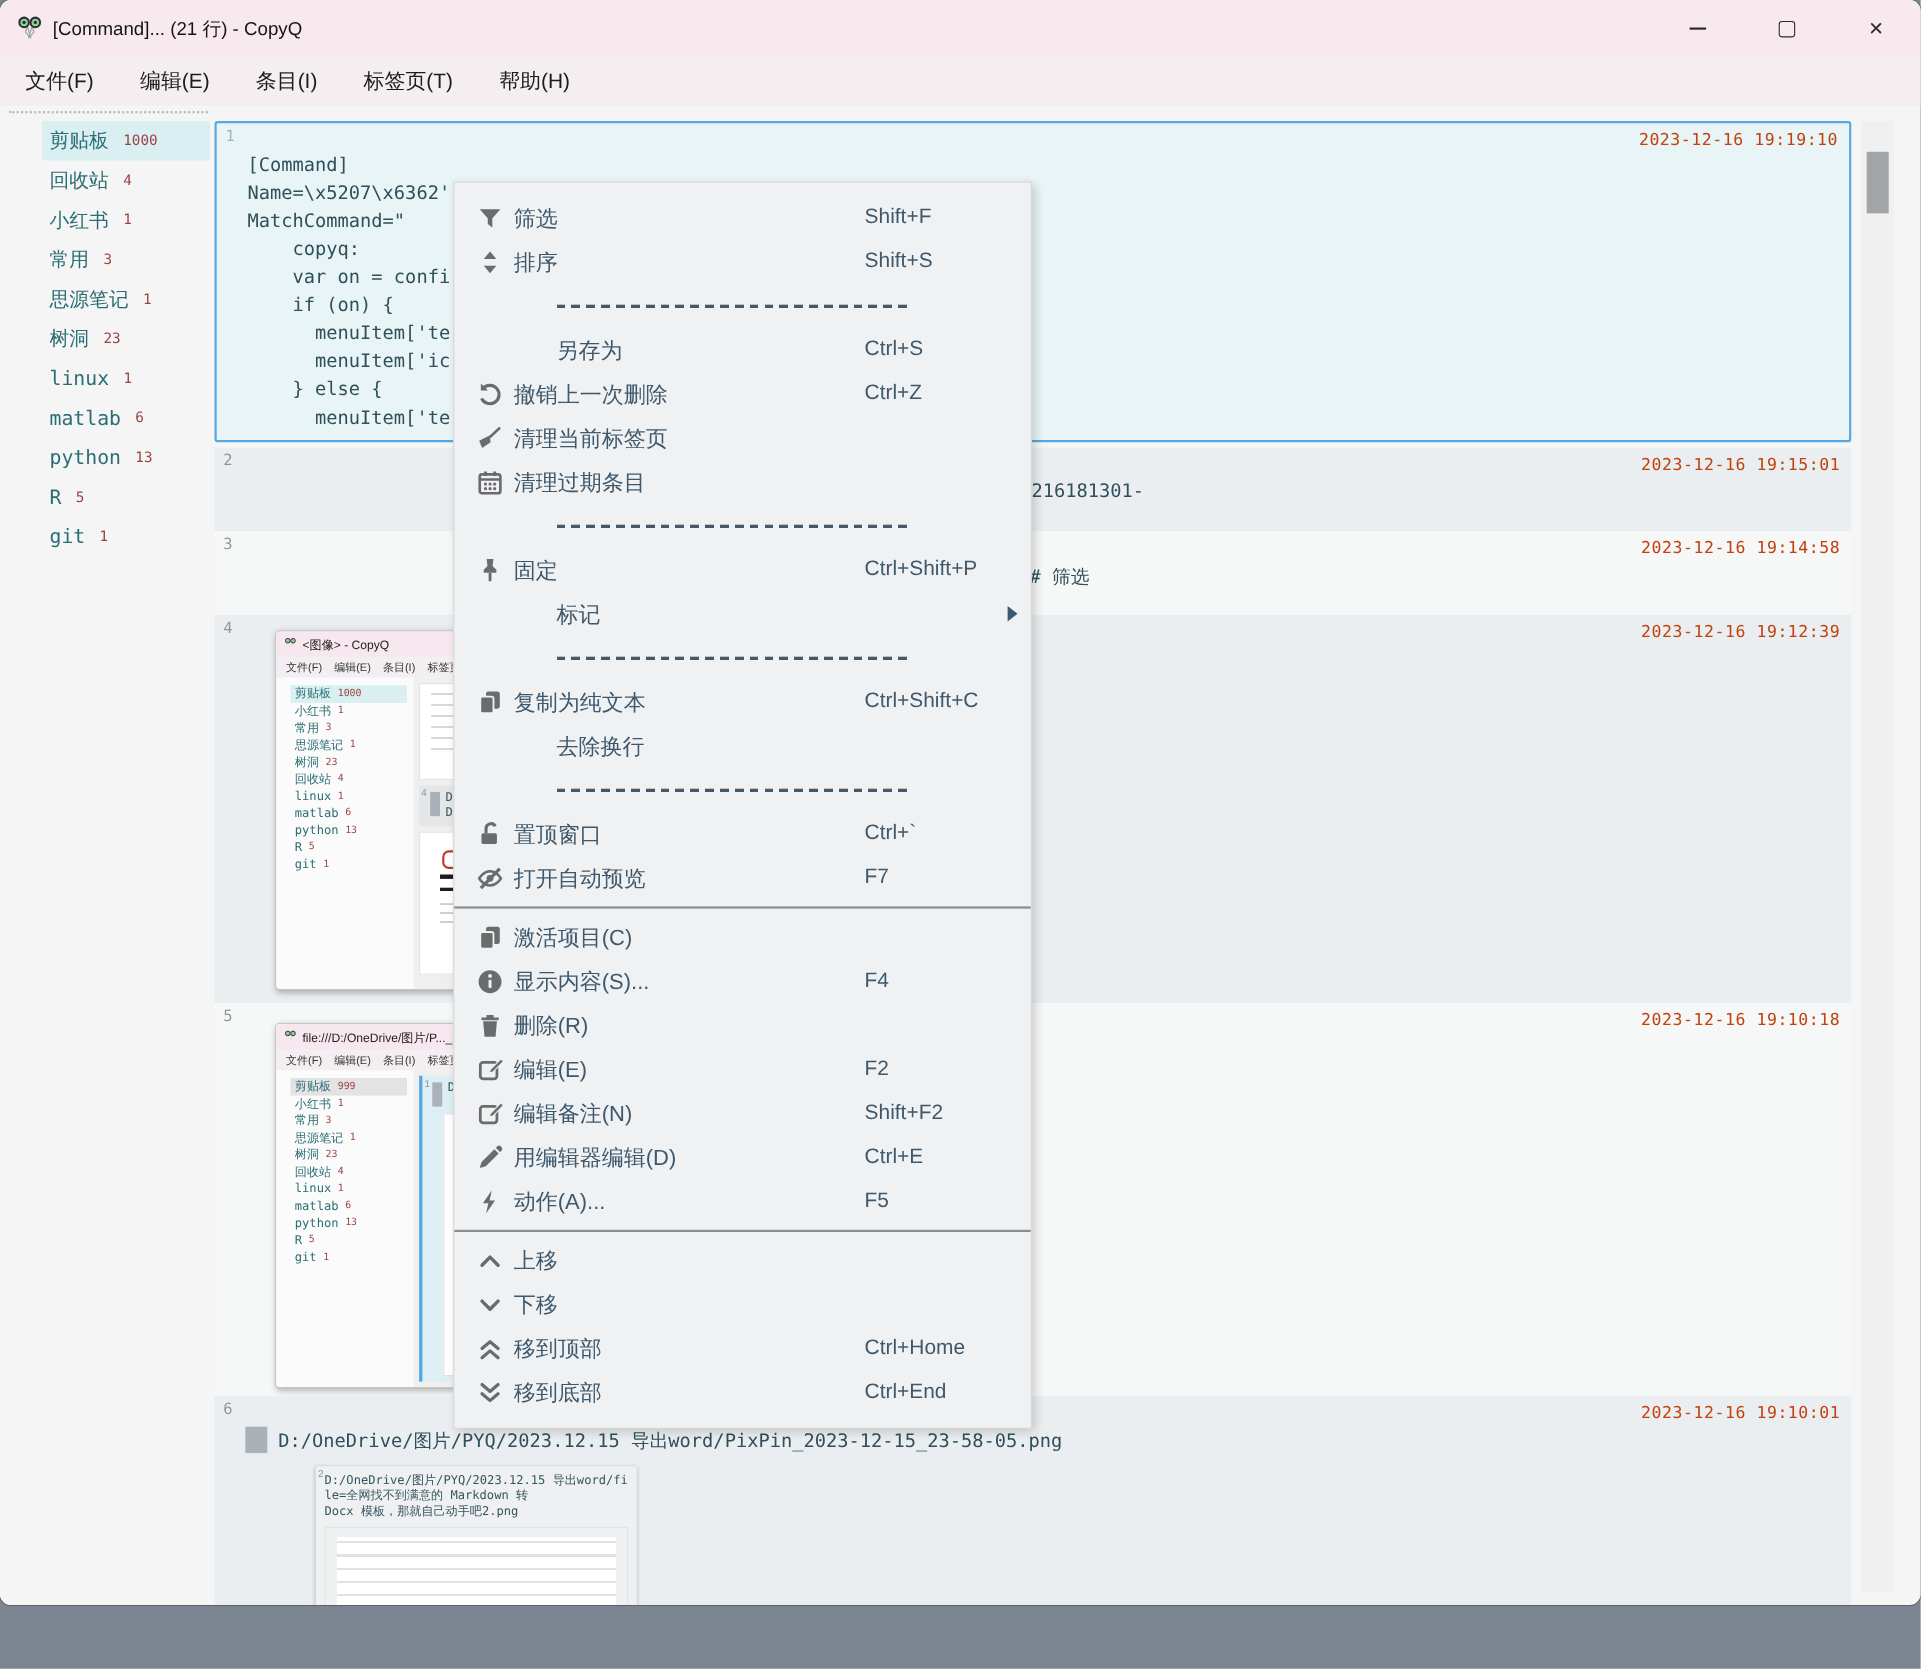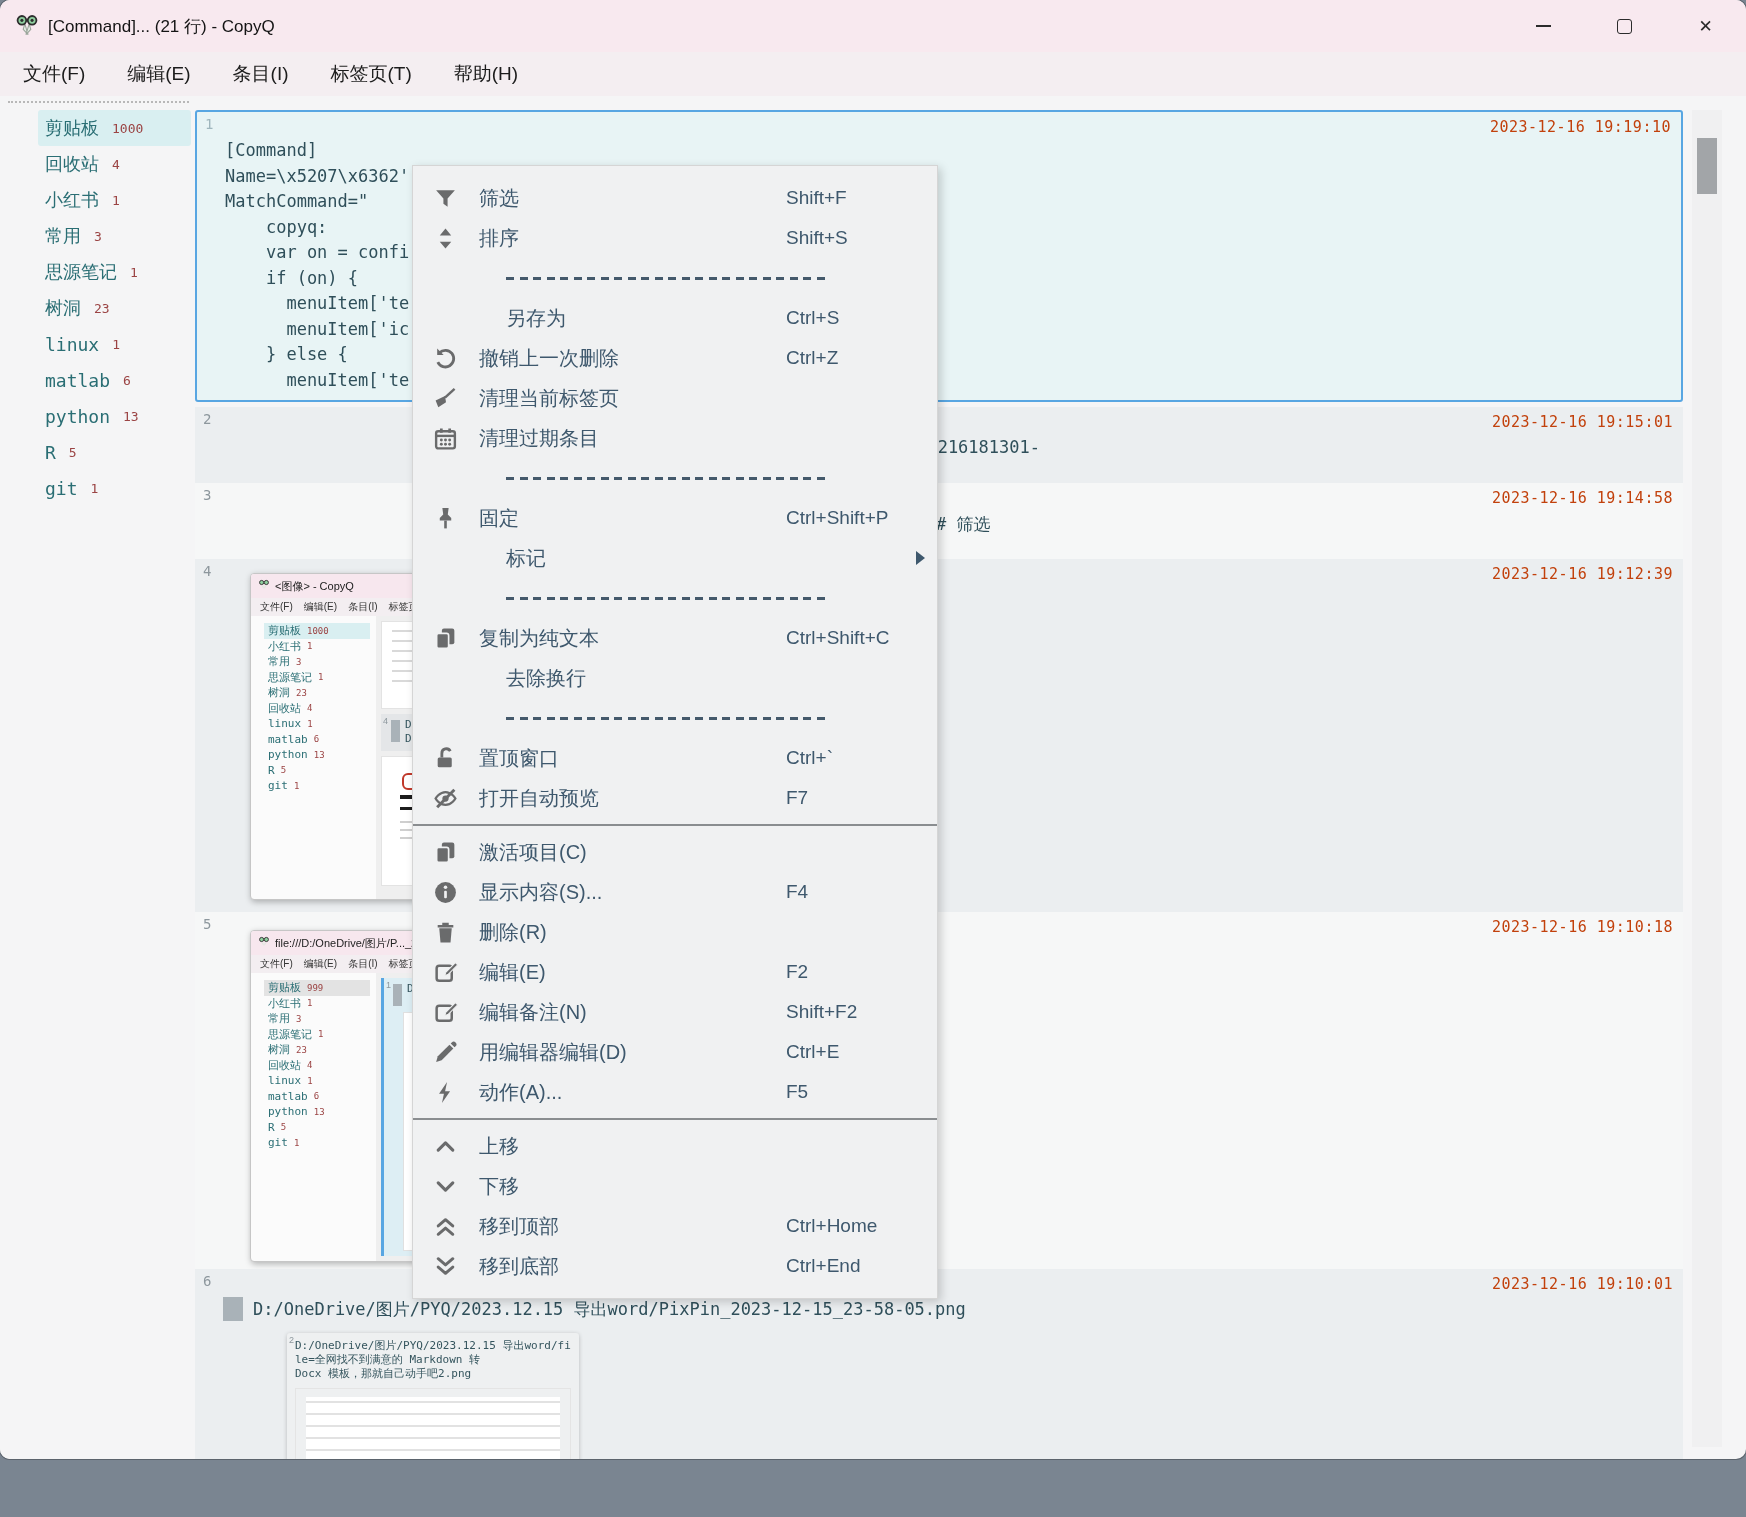--- a/index.html
+++ b/index.html
@@ -136,21 +136,21 @@
   #context-menu{
     position:absolute;top:165px;left:412px;width:526px;z-index:50;
     background:#f0f1f2;border:1px solid #d5d5d5;
     box-shadow:3px 3px 9px rgba(0,0,0,.18);
     padding:12px 0;box-sizing:border-box;
   }
   .cm-item{height:40px;display:flex;align-items:center;position:relative;padding-left:10px;}
   .cm-icon{width:44px;display:flex;justify-content:center;align-items:center;flex:none;}
   .cm-icon svg{width:25px;height:25px;}
   .cm-label{margin-left:39px;font-size:20px;color:#3e586d;white-space:nowrap;}
-  .cm-item.has-icon .cm-label{margin-left:12px;}
+  .cm-item.has-icon .cm-label{margin-left:0;}
   .cm-shortcut{position:absolute;left:373px;font-size:19px;color:#3e586d;white-space:nowrap;}
   .cm-sub-arrow{position:absolute;right:12px;width:0;height:0;
     border-left:9px solid #3e586d;border-top:7px solid transparent;border-bottom:7px solid transparent;}
   .cm-sep-dash{height:40px;position:relative;}
   .cm-sep-dash .dash{position:absolute;left:93px;top:19px;width:322px;height:2.5px;
     background:repeating-linear-gradient(90deg,#44596b 0 8px,transparent 8px 13.5px);}
   .cm-sep-solid{height:14px;display:flex;align-items:center;}
   .cm-sep-solid .line{height:2px;width:100%;background:#8a8d90;}
 </style>
 </head>

